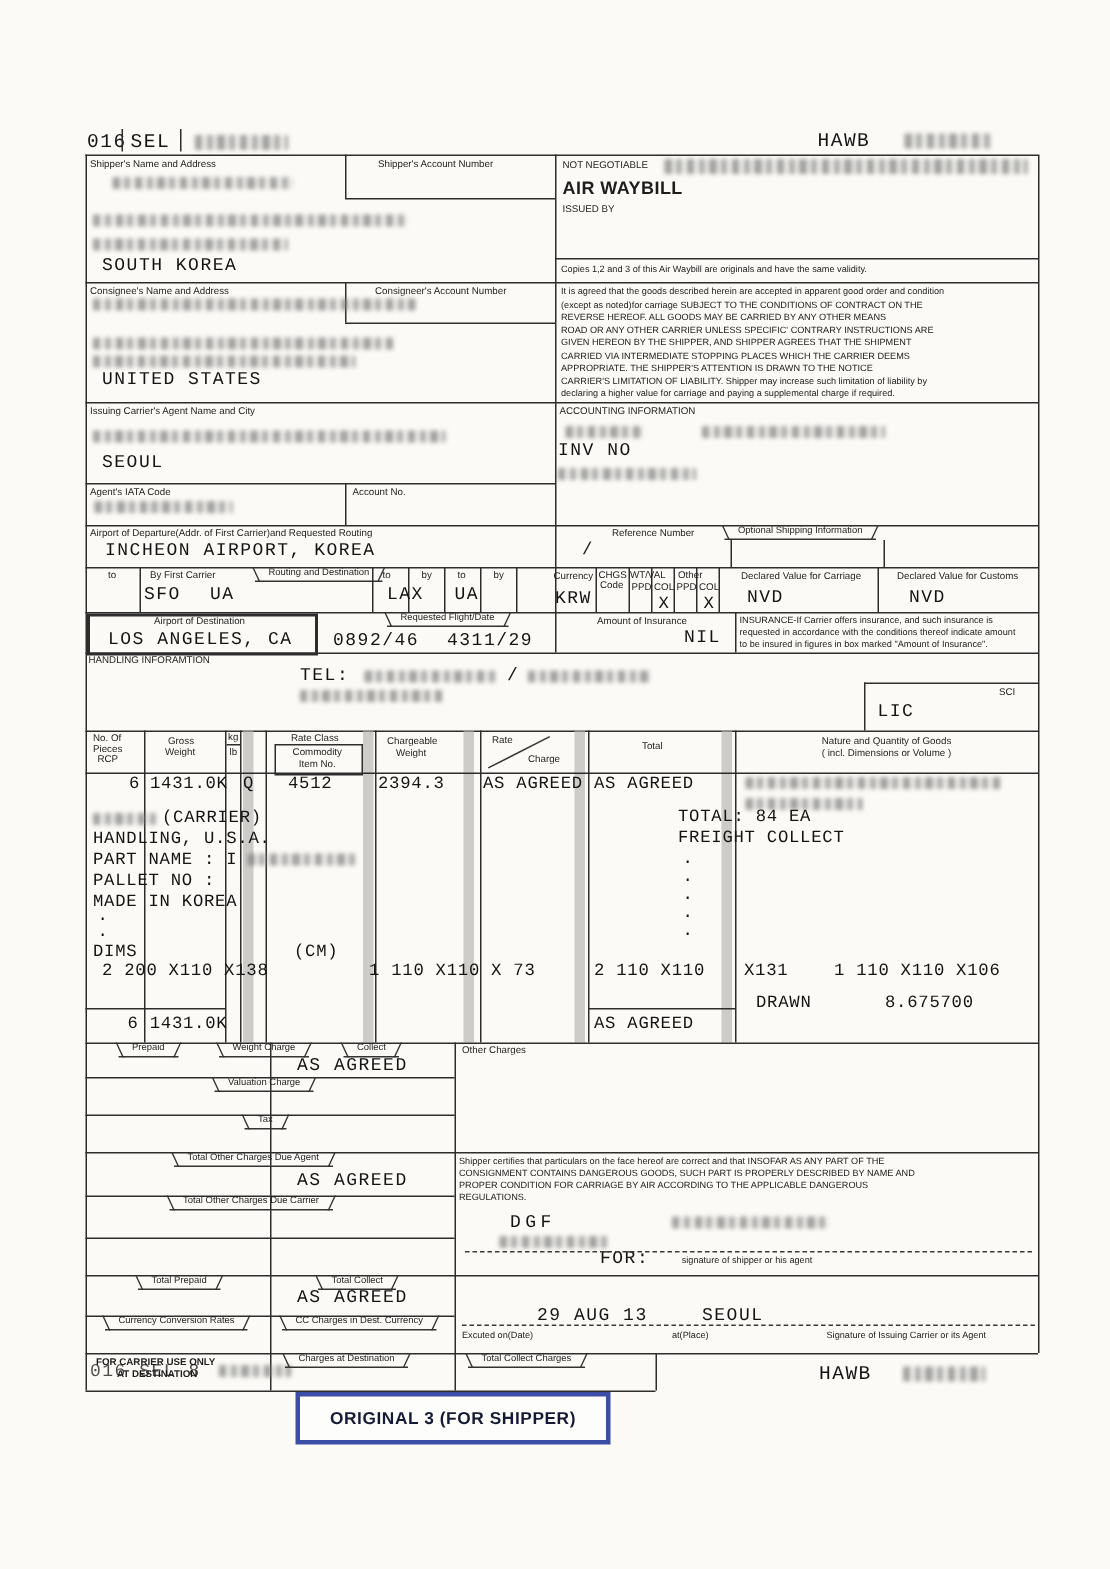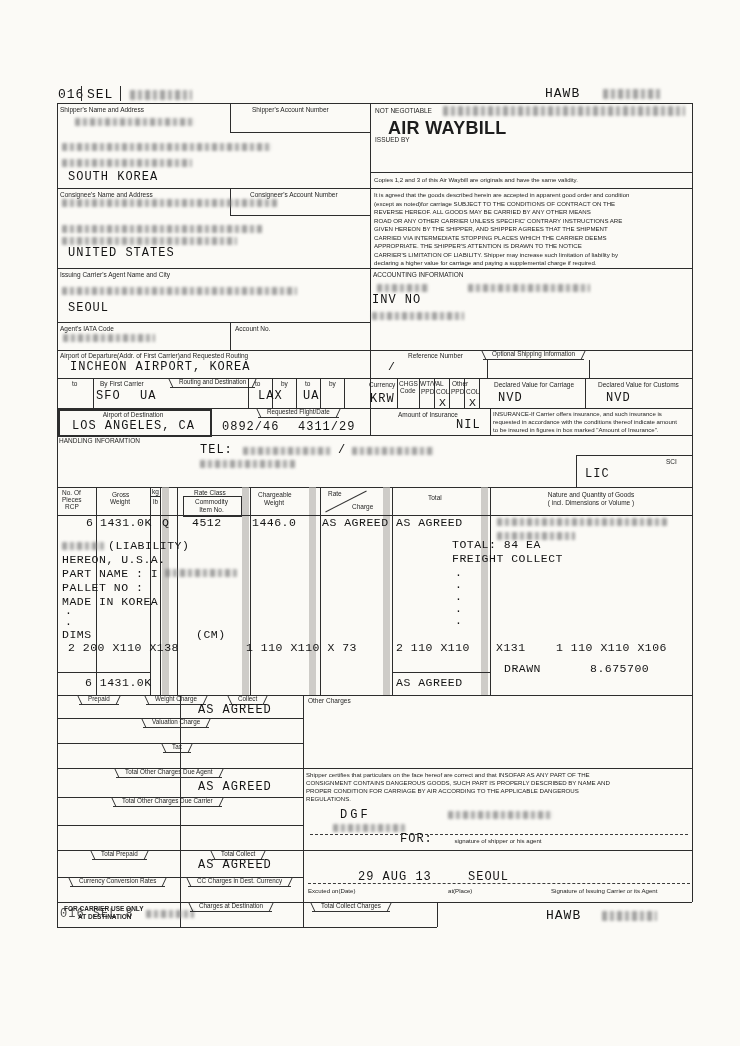--- a/index.html
+++ b/index.html
@@ -49,21 +49,21 @@
   <div class="vl" style="left:230px;top:103px;height:29px"></div>
   <div class="hl" style="left:230px;top:132px;width:140px"></div>
   <div class="lbl" style="left:252px;top:106px">Shipper's Account Number</div>
   <div class="redact" style="left:75px;top:118px;width:120px"></div>
   <div class="redact" style="left:62px;top:143px;width:210px"></div>
   <div class="redact" style="left:62px;top:159px;width:130px"></div>
   <div class="typed md" style="left:68px;top:170px">SOUTH KOREA</div>
 
   <div class="lbl" style="left:375px;top:107px">NOT NEGOTIABLE</div>
   <div class="redact tall" style="left:443px;top:106px;width:242px"></div>
-  <div style="position:absolute;left:388px;top:118px;font-size:18px;font-weight:bold;letter-spacing:.3px">AIR WAYBILL</div>
+  <div style="position:absolute;left:375px;top:118px;font-size:12px;font-weight:bold;letter-spacing:.3px">AIR WAYBILL</div>
   <div class="lbl" style="left:375px;top:136px">ISSUED BY</div>
   <div class="hl" style="left:370px;top:172px;width:322px"></div>
   <div class="tiny" style="left:374px;top:176px">Copies 1,2 and 3 of this Air Waybill are originals and have the same validity.</div>
 
   <div class="hl" style="left:57px;top:188px;width:635px"></div>
   <div class="lbl" style="left:60px;top:191px">Consignee's Name and Address</div>
   <div class="vl" style="left:230px;top:188px;height:27px"></div>
   <div class="hl" style="left:230px;top:215px;width:140px"></div>
   <div class="lbl" style="left:250px;top:191px">Consigneer's Account Number</div>
   <div class="redact" style="left:62px;top:199px;width:215px"></div>
@@ -209,30 +209,30 @@
   <div style="position:absolute;left:323px;top:501px;width:46px;height:1px;background:#333;transform:rotate(-27deg)"></div>
   <div class="lbl" style="left:352px;top:503px">Charge</div>
   <div class="lbl" style="left:428px;top:494px">Total</div>
   <div class="lbl ctr" style="left:490px;top:491px;width:202px">Nature and Quantity of Goods</div>
   <div class="lbl ctr" style="left:490px;top:499px;width:202px">( incl. Dimensions or Volume )</div>
 
   <div class="typed" style="left:86px;top:516px">6</div>
   <div class="typed" style="left:100px;top:516px">1431.0K</div>
   <div class="typed" style="left:162px;top:516px">Q</div>
   <div class="typed" style="left:192px;top:516px">4512</div>
-  <div class="typed" style="left:252px;top:516px">1446.0</div>
+  <div class="typed" style="left:252px;top:516px">2394.3</div>
   <div class="typed" style="left:322px;top:516px">AS AGREED</div>
   <div class="typed" style="left:396px;top:516px">AS AGREED</div>
   <div class="redact" style="left:497px;top:518px;width:170px"></div>
   <div class="redact" style="left:497px;top:532px;width:78px"></div>
 
   <div class="redact" style="left:62px;top:542px;width:42px"></div>
-  <div class="typed" style="left:108px;top:539px">(LIABILITY)</div>
+  <div class="typed" style="left:108px;top:539px">(CARRIER)</div>
   <div class="typed" style="left:452px;top:538px">TOTAL: 84 EA</div>
-  <div class="typed" style="left:62px;top:553px">HEREON, U.S.A.</div>
+  <div class="typed" style="left:62px;top:553px">HANDLING, U.S.A.</div>
   <div class="typed" style="left:452px;top:552px">FREIGHT COLLECT</div>
   <div class="typed" style="left:62px;top:567px">PART NAME : I</div>
   <div class="redact" style="left:165px;top:569px;width:72px"></div>
   <div class="typed" style="left:62px;top:581px">PALLET NO :</div>
   <div class="typed" style="left:62px;top:595px">MADE IN KOREA</div>
 
   <div class="typed" style="left:65px;top:604px">.</div>
   <div class="typed" style="left:65px;top:615px">.</div>
   <div class="typed" style="left:455px;top:566px">.</div>
   <div class="typed" style="left:455px;top:578px">.</div>
@@ -314,14 +314,15 @@
   <div class="typed md" style="left:358px;top:870px">29 AUG 13</div>
   <div class="typed md" style="left:468px;top:870px">SEOUL</div>
   <div class="dash" style="left:308px;top:883px;width:382px"></div>
   <div class="tiny" style="left:308px;top:887px">Excuted  on(Date)</div>
   <div class="tiny" style="left:448px;top:887px">at(Place)</div>
   <div class="tiny" style="left:551px;top:887px">Signature of Issuing Carrier or its Agent</div>
 
   <div class="typed lg" style="left:546px;top:908px">HAWB</div>
   <div class="redact tall" style="left:602px;top:911px;width:55px"></div>
 
+  <div class="blue-box" style="left:197px;top:928px;width:204px;height:29px">ORIGINAL 3 (FOR SHIPPER)</div>
 
 </div>
 
 </body></html>

